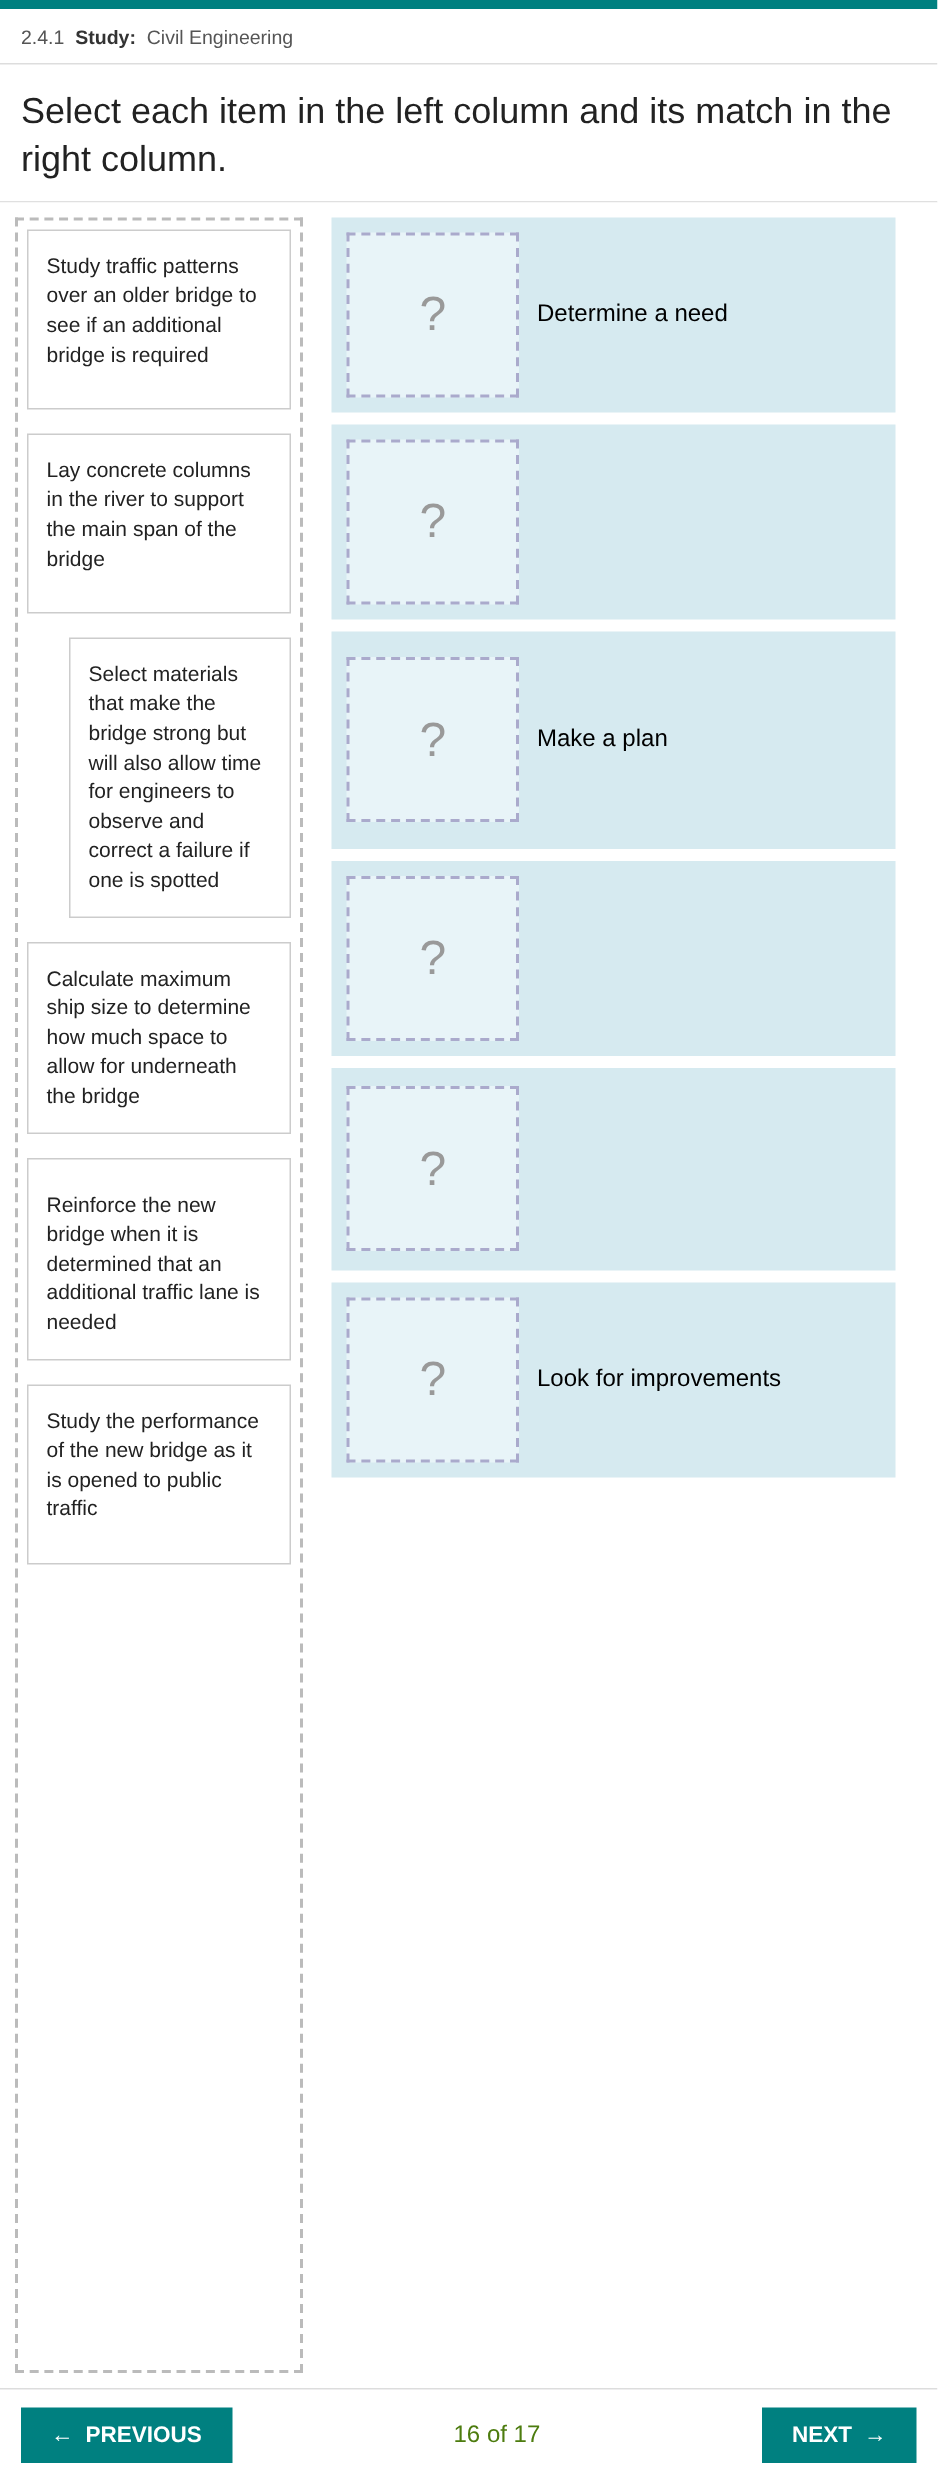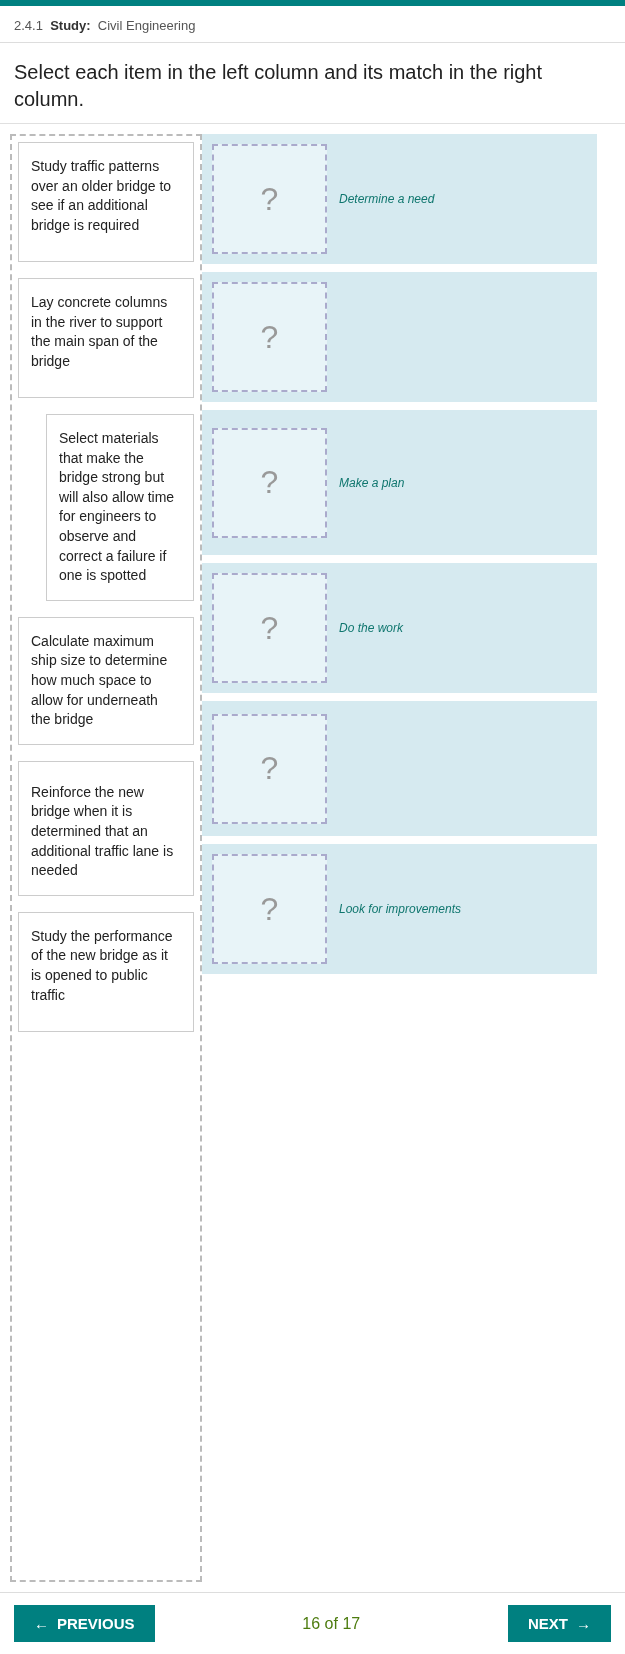--- a/index.html
+++ b/index.html
@@ -22,21 +22,21 @@
     }
     .header-title {
       font-size: 13px;
       color: #555;
     }
     .header-title strong {
       color: #333;
     }
     .instruction {
       padding: 16px 14px 10px 14px;
-      font-size: 20px;
+      font-size: 24px;
       color: #222;
       line-height: 1.35;
       border-bottom: 1px solid #e0e0e0;
     }
     .content-area {
       flex: 1;
       display: flex;
       flex-direction: column;
       background: #fff;
     }
@@ -78,24 +78,23 @@
       justify-content: center;
       margin-right: 12px;
       flex-shrink: 0;
     }
     .question-mark {
       font-size: 32px;
       color: #999;
       font-weight: 300;
     }
     .right-label {
-      font-size: 12px;
-      color: #0f766e;
+      font-size: 16px;
+      color: #000000;
       flex: 1;
-      font-style: italic;
     }
     .footer {
       background: #fff;
       border-top: 1px solid #ddd;
       padding: 12px 14px;
       display: flex;
       align-items: center;
       justify-content: space-between;
     }
     .footer-center {
@@ -126,21 +125,21 @@
     &nbsp;<strong>Study:</strong>&nbsp;
     <span>Civil Engineering</span>
   </span>
 </div>
 
 <div class="instruction">
   <span>Select each item in the left column and its match in the right column.</span>
 </div>
 
 <div class="content-area">
-  <div class="pairs-container" style="display:flex; flex-direction:row; padding: 10px 28px 10px 10px; gap: 0;">
+  <div class="pairs-container" style="display:flex; flex-direction:row; padding: 10px 28px 10px 10px; gap: 19px;">
 
     <div style="width:192px; display:flex; flex-direction:column; border: 2px dashed #bbb; padding: 6px; gap: 8px; background:#fff;">
       <div class="left-item">
         <span>Study traffic patterns over an older bridge to see if an additional bridge is required</span>
       </div>
       <div class="left-item">
         <span>Lay concrete columns in the river to support the main span of the bridge</span>
       </div>
       <div class="left-item" style="min-height:145px;margin-left:28px;">
         <span>Select materials that make the bridge strong but will also allow time for engineers to observe and correct a failure if one is spotted</span>
@@ -175,21 +174,20 @@
         <div class="drop-box">
           <span class="question-mark">?</span>
         </div>
         <span class="right-label">Make a plan</span>
       </div>
 
       <div class="right-row">
         <div class="drop-box">
           <span class="question-mark">?</span>
         </div>
-        <span class="right-label">Do the work</span>
       </div>
 
       <div class="right-row" style="min-height:135px;">
         <div class="drop-box">
           <span class="question-mark">?</span>
         </div>
       </div>
 
       <div class="right-row">
         <div class="drop-box">

